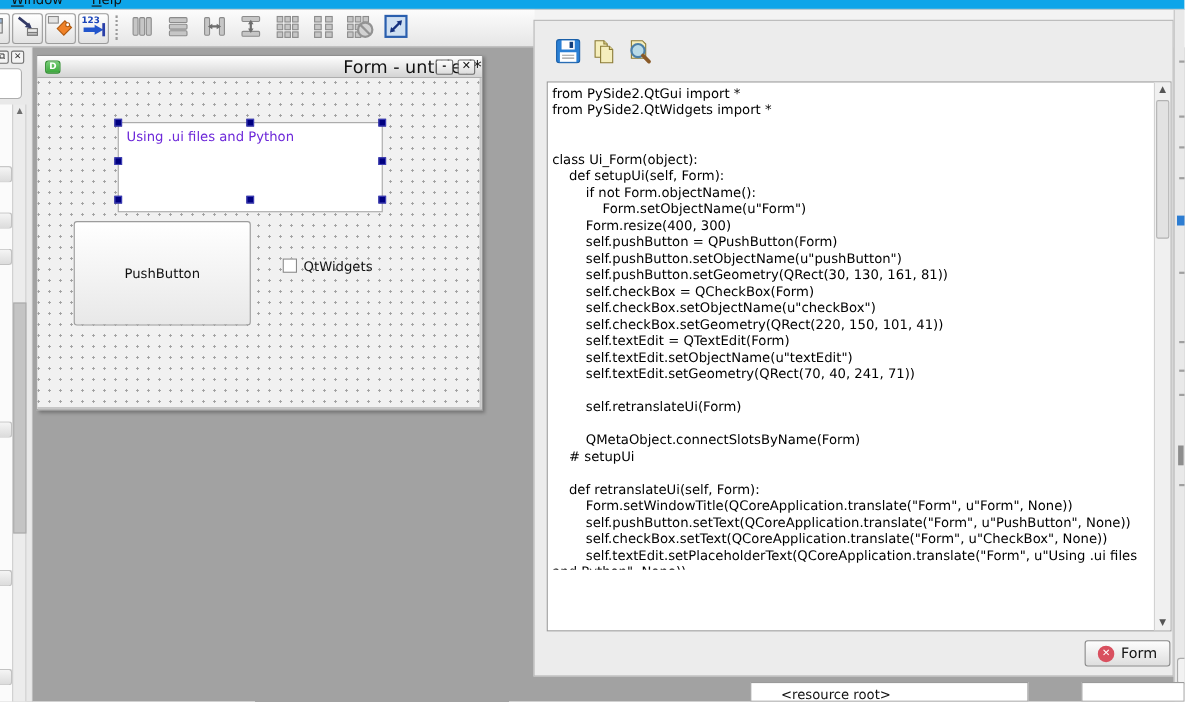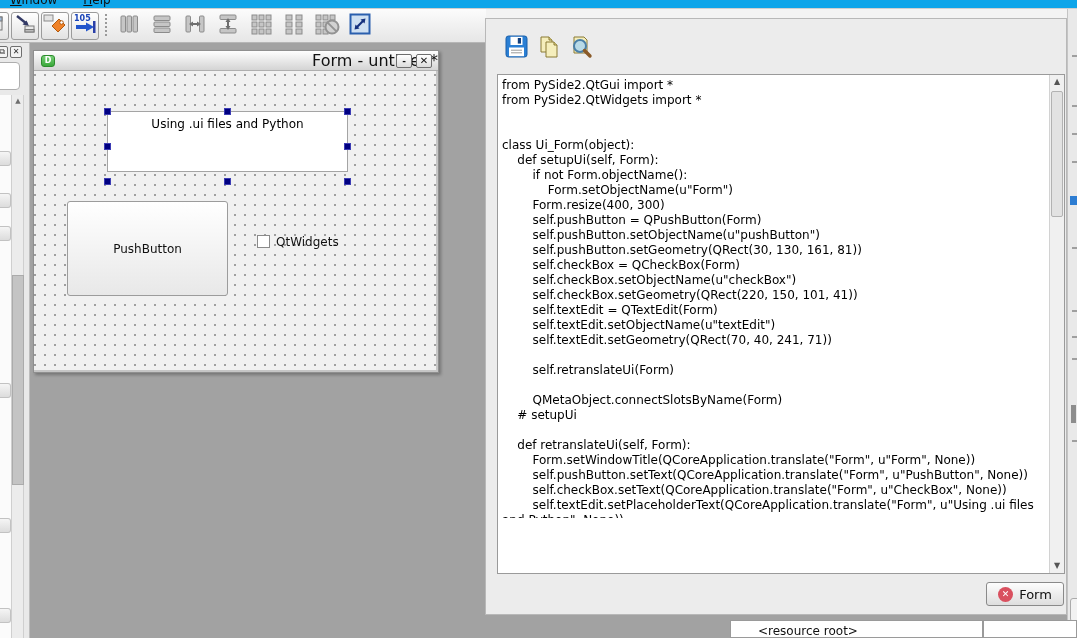--- a/index.html
+++ b/index.html
@@ -57,22 +57,22 @@
              font-size:8px; font-weight:bold; text-align:center; line-height:10px; }
   .fw-title { width:100%; text-align:right; font-size:16px; color:#111; }
   .fw-btn { position:absolute; top:3px; width:16px; height:14px; border:1px solid #6d6d6d; border-radius:2px;
             background:linear-gradient(#ffffff,#dcdcdc); font-size:9px; font-weight:bold; text-align:center; line-height:12px; color:#111; }
   .fw-min { right:26px; }
   .fw-close { right:6px; font-size:10px; }
   .fw-canvas { position:relative; width:404px; height:301px; background:#f1f1f1;
                background-image:radial-gradient(circle, #9f9f9f 0.9px, transparent 1px);
                background-size:10px 10px; background-position:6px 9px;
                border-right:2px solid #c6c6c6; border-bottom:2px solid #c6c6c6; }
-  .qtextedit { position:absolute; left:73px; top:40px; width:241px; height:61px; background:#fff;
-               border:1px solid #a4a4a4; padding:5px 7px; color:#000000;text-align:center; }
+  .qtextedit { position:absolute; left:73px; top:40px; width:241px; height:82px; background:#fff;
+               border:1px solid #a4a4a4; padding:5px 7px; color:#6d28d9; }
   .handle { position:absolute; width:7px; height:7px; background:#000080; border:1px solid #3c3cb4; }
   .qpushbutton { position:absolute; left:33px; top:130px; width:161px; height:95px;
                  background:linear-gradient(#ffffff,#e8e8e8); border:1px solid #9c9c9c; border-radius:3px;
                  display:flex; align-items:center; justify-content:center; color:#111; }
   .qcheckbox { position:absolute; left:223px; top:150px; width:101px; height:41px;
                display:flex; align-items:center; gap:6px; color:#111; }
   .cb-box { width:13px; height:13px; background:#fff; border:1px solid #8a8a8a; }
 
   
   .code-dialog { position:absolute; left:485px; top:18px; width:582px; height:597px; background:#ececec;
@@ -97,21 +97,21 @@
   
   .right-strip { position:absolute; left:1067px; top:9px; width:10px; height:629px; background:#e9e9e9;
                  border-left:1px solid #c4c4c4; }
   .rs-dash { position:absolute; left:4px; width:6px; height:2px; background:#9f9f9f; }
   .rs-blue { position:absolute; left:2px; width:8px; height:9px; background:#2d7dd2; }
   .rs-dark { position:absolute; left:3px; width:5px; height:18px; background:#8d8d8d; }
   .rs-box  { position:absolute; left:2px; width:12px; height:24px; border:1px solid #ababab; border-radius:3px; background:#f2f2f2; }
 
   
   .res-panel { position:absolute; top:620px; height:18px; background:#fff; border:1px solid #9a9a9a; }
-  .res-a { left:730px; width:253px;text-decoration:underline; }
+  .res-a { left:682px; width:253px;text-decoration:underline; }
   .res-b { left:983px; width:94px; }
   .res-label { position:absolute; left:27px; top:3px; font-size:12px; color:#111; white-space:nowrap; }
 </style>
 </head>
 <body>
 
 <div id="screen">
 
   <div class="menubar">
     <div class="menubar-inner">
@@ -142,21 +142,21 @@
     <div class="tb-btn">
       <span>
         <svg width="24" height="24" viewBox="0 0 24 24">
             <rect x="1" y="3" width="9" height="6" fill="#e4e4e4" stroke="#8a8a8a"></rect>
             <path d="M9 14 L16 7 L22 13 L15 20 Z" fill="#f08228" stroke="#b05a10"></path>
             <circle cx="18.5" cy="10.5" r="1.8" fill="#fff" stroke="#b05a10"></circle>
           </svg>
       </span>
     </div>
     <div class="tb-btn" style="position:relative;">
-      <span class="tab123">105</span>
+      <span class="tab123">123</span>
       <span>
         <svg width="24" height="24" viewBox="0 0 24 24">
             <path d="M3 15 H15" stroke="#2255cc" stroke-width="4" fill="none"></path>
             <polygon points="21,15 13,10.5 13,19.5" fill="#2255cc"></polygon>
             <rect x="20" y="9" width="2.5" height="12" fill="#2a3fa8"></rect>
           </svg>
       </span>
     </div>
     <div class="tb-sep"></div>
     <div class="tb-flat">

